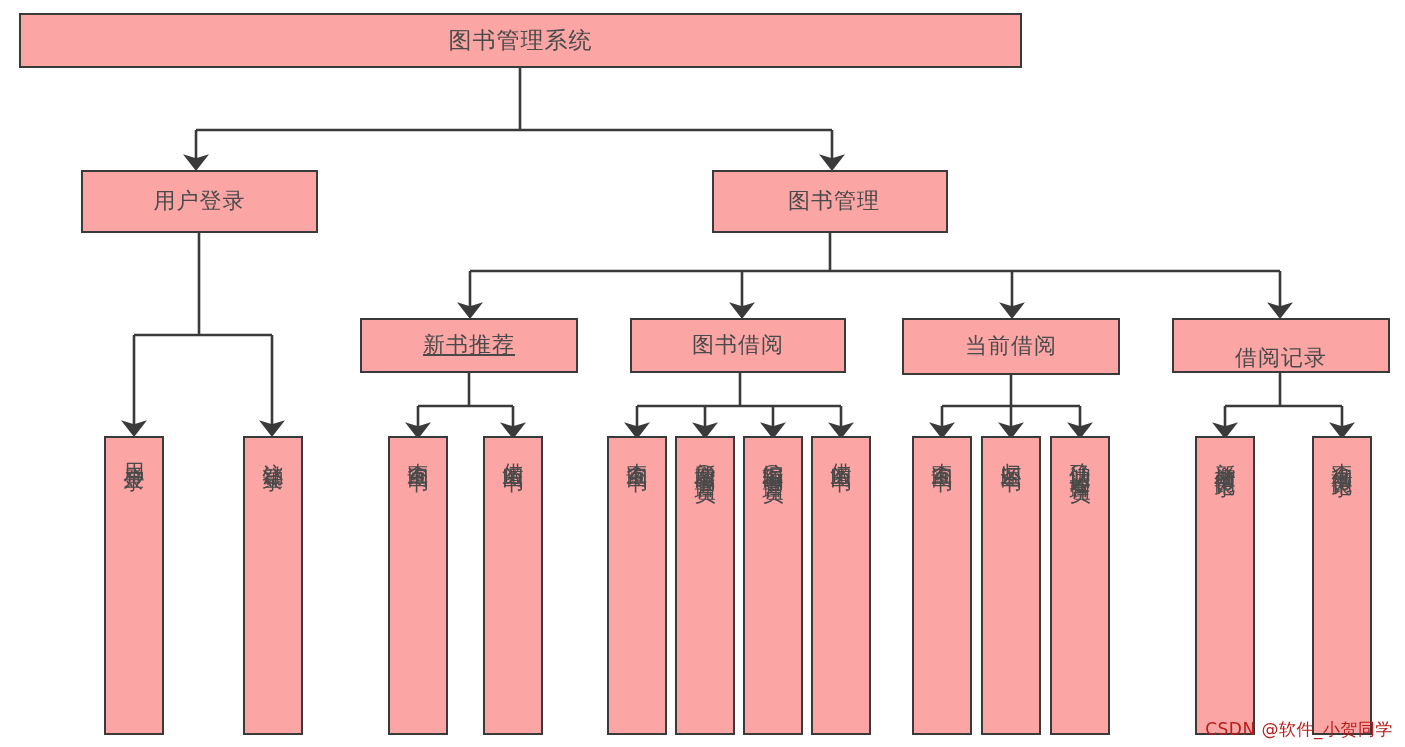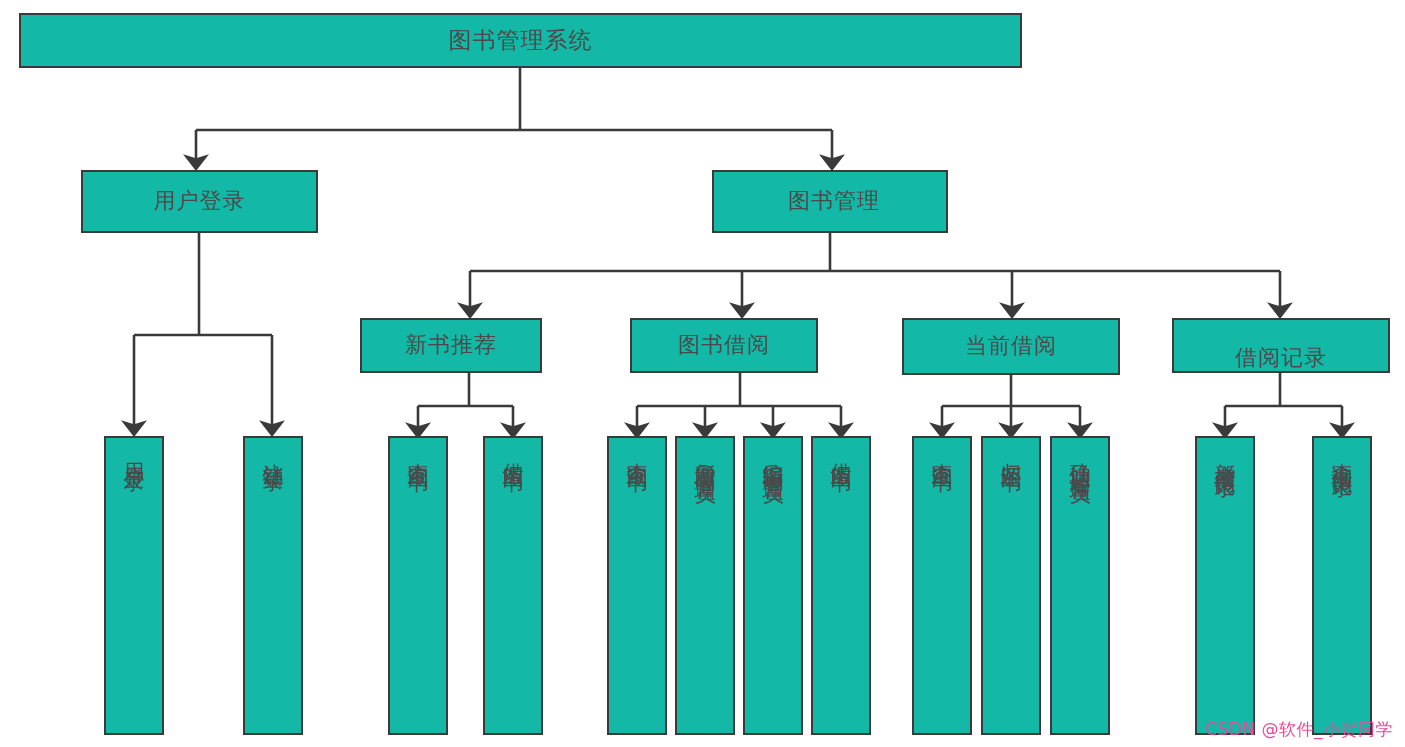--- a/index.html
+++ b/index.html
@@ -20,21 +20,21 @@
     left: 0;
     top: 0;
     width: 1405px;
     height: 747px;
     pointer-events: none;
   }
   .node {
     position: absolute;
     box-sizing: border-box;
     border: 2.5px solid #3a3a3a;
-    background: #14b8a6;
+    background: #fca5a5;
     display: flex;
     align-items: center;
     justify-content: center;
     color: #4a4a4a;
     z-index: 2;
   }
   .node.horiz {
     font-size: 22px;
     letter-spacing: 1px;
     line-height: 1.2;
@@ -54,21 +54,21 @@
     letter-spacing: 3px;
     line-height: 1.05;
     white-space: nowrap;
     color: #4a4a4a;
   }
   .watermark {
     position: absolute;
     right: 12px;
     bottom: 6px;
     font-size: 17px;
-    color: #ec4899;
+    color: #b91c1c;
     letter-spacing: 0.5px;
     z-index: 3;
     white-space: nowrap;
   }
 </style>
 </head>
 <body>
 
 <div id="canvas">
 
@@ -126,24 +126,24 @@
     <span>图书管理系统</span>
   </div>
 
   <div class="node horiz" style="left:81px; top:170px; width:237px; height:63px;">
     <span>用户登录</span>
   </div>
   <div class="node horiz" style="left:712px; top:170px; width:236px; height:63px;padding-left:8px;">
     <span>图书管理</span>
   </div>
 
-  <div class="node horiz" style="left:360px; top:318px; width:182px; height:55px;">
+  <div class="node horiz" style="left:360px; top:318px; width:218px; height:55px;text-decoration:underline;">
     <span>新书推荐</span>
   </div>
-  <div class="node horiz" style="left:630px; top:318px; width:188px; height:55px;">
+  <div class="node horiz" style="left:630px; top:318px; width:216px; height:55px;">
     <span>图书借阅</span>
   </div>
   <div class="node horiz" style="left:902px; top:318px; width:218px; height:57px;">
     <span>当前借阅</span>
   </div>
   <div class="node horiz" style="left:1172px; top:318px; width:218px; height:55px;align-items:flex-end;">
     <span>借阅记录</span>
   </div>
 
   <div class="node leaf" style="left:104px; top:436px; width:60px; height:299px;">

